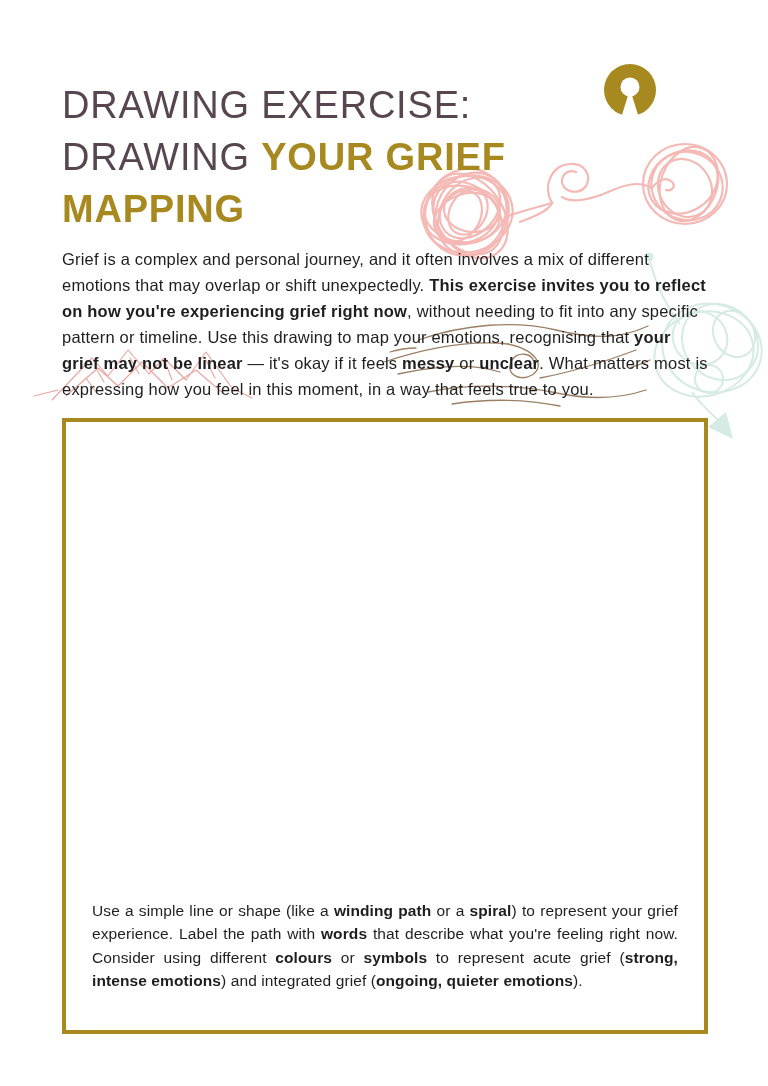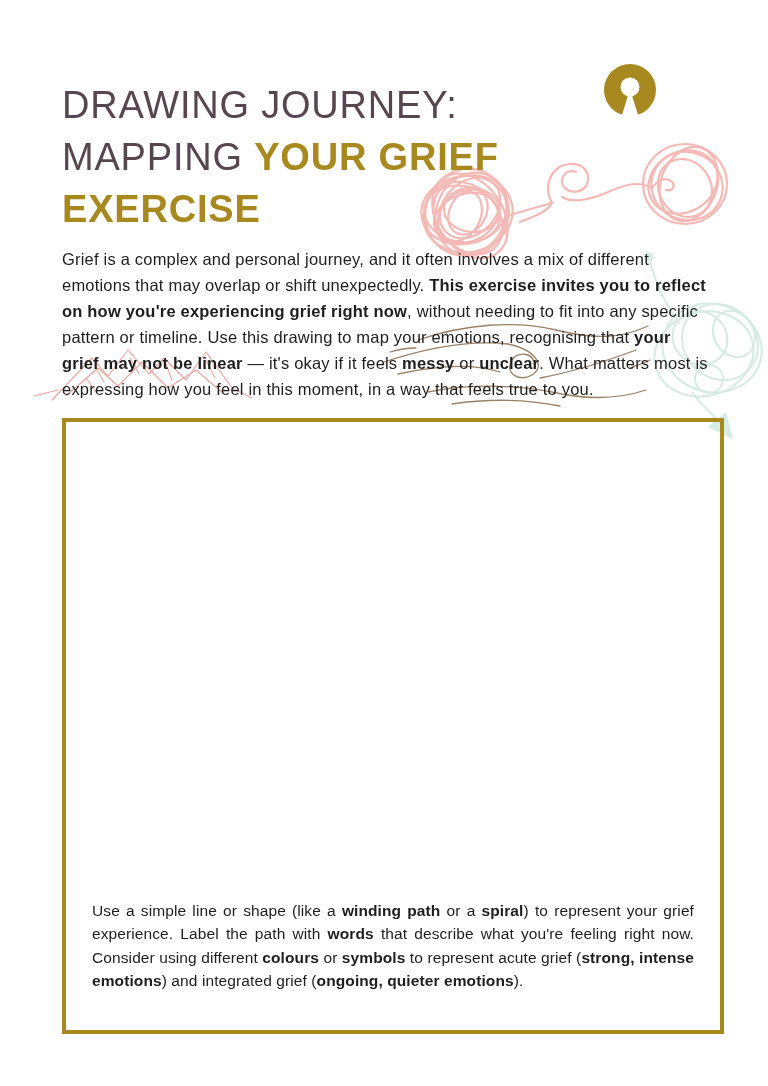--- a/index.html
+++ b/index.html
@@ -29,21 +29,21 @@
   .title .c-dark { color:var(--title_dark); }
 
   .intro {
     position:absolute; left:62px; top:229px; width:650px; z-index:3;
     font-size:16.5px; line-height:26px; letter-spacing:0.2px; color:var(--body_text);
   }
   .intro .b { font-weight:700; }
 
   .drawing-box {
     position:absolute; left:62px; top:418px; width:638px; height:608px; z-index:2;
-    border:4px solid var(--gold); background:transparent;padding-left:16px;
+    border:4px solid var(--gold); background:transparent;
   }
   .instructions {
     position:absolute; left:26px; right:26px; bottom:22px;
     font-size:15.5px; line-height:23.5px; letter-spacing:0.1px;
     text-align:justify; color:var(--body_text);
   }
   .instructions .b { font-weight:700; }
 </style>
 </head>
 <body>
@@ -114,21 +114,21 @@
       <path class="fill-teal" d="M708 427 L726 412 L733 439 Z"></path>
     </g>
   </svg>
 
   <svg class="logo" viewBox="0 0 56 56" aria-hidden="true">
     <circle class="fill-gold" cx="28" cy="28" r="26"></circle>
     <circle class="fill-white" cx="28" cy="25" r="9.5"></circle>
     <path class="fill-white" d="M28 27 L19.5 54.5 L36.5 54.5 Z"></path>
   </svg>
 
-  <h1 class="title"><span class="c-dark">DRAWING JOURNEY:</span><br><span class="c-dark">MAPPING </span><span class="b c-gold">YOUR GRIEF</span><br><span class="b c-gold">EXERCISE</span></h1>
+  <h1 class="title"><span class="c-dark">DRAWING EXERCISE:</span><br><span class="c-dark">DRAWING </span><span class="b c-gold">YOUR GRIEF</span><br><span class="b c-gold">MAPPING</span></h1>
 
   <p class="intro"><span>Grief is a complex and personal journey, and it often involves a mix of different emotions that may overlap or shift unexpectedly. </span><span class="b">This exercise invites you to reflect on how you're experiencing grief right now</span><span>, without needing to fit into any specific pattern or timeline. Use this drawing to map your emotions, recognising that </span><span class="b">your grief may not be linear</span><span> — it's okay if it feels </span><span class="b">messy</span><span> or </span><span class="b">unclear</span><span>. What matters most is expressing how you feel in this moment, in a way that feels true to you.</span></p>
 
   <div class="drawing-box">
     <p class="instructions"><span>Use a simple line or shape (like a </span><span class="b">winding path</span><span> or a </span><span class="b">spiral</span><span>) to represent your grief experience. Label the path with </span><span class="b">words</span><span> that describe what you're feeling right now. Consider using different </span><span class="b">colours</span><span> or </span><span class="b">symbols</span><span> to represent acute grief (</span><span class="b">strong, intense emotions</span><span>) and integrated grief (</span><span class="b">ongoing, quieter emotions</span><span>).</span></p>
   </div>
 
 </div>
 
 </body></html>

